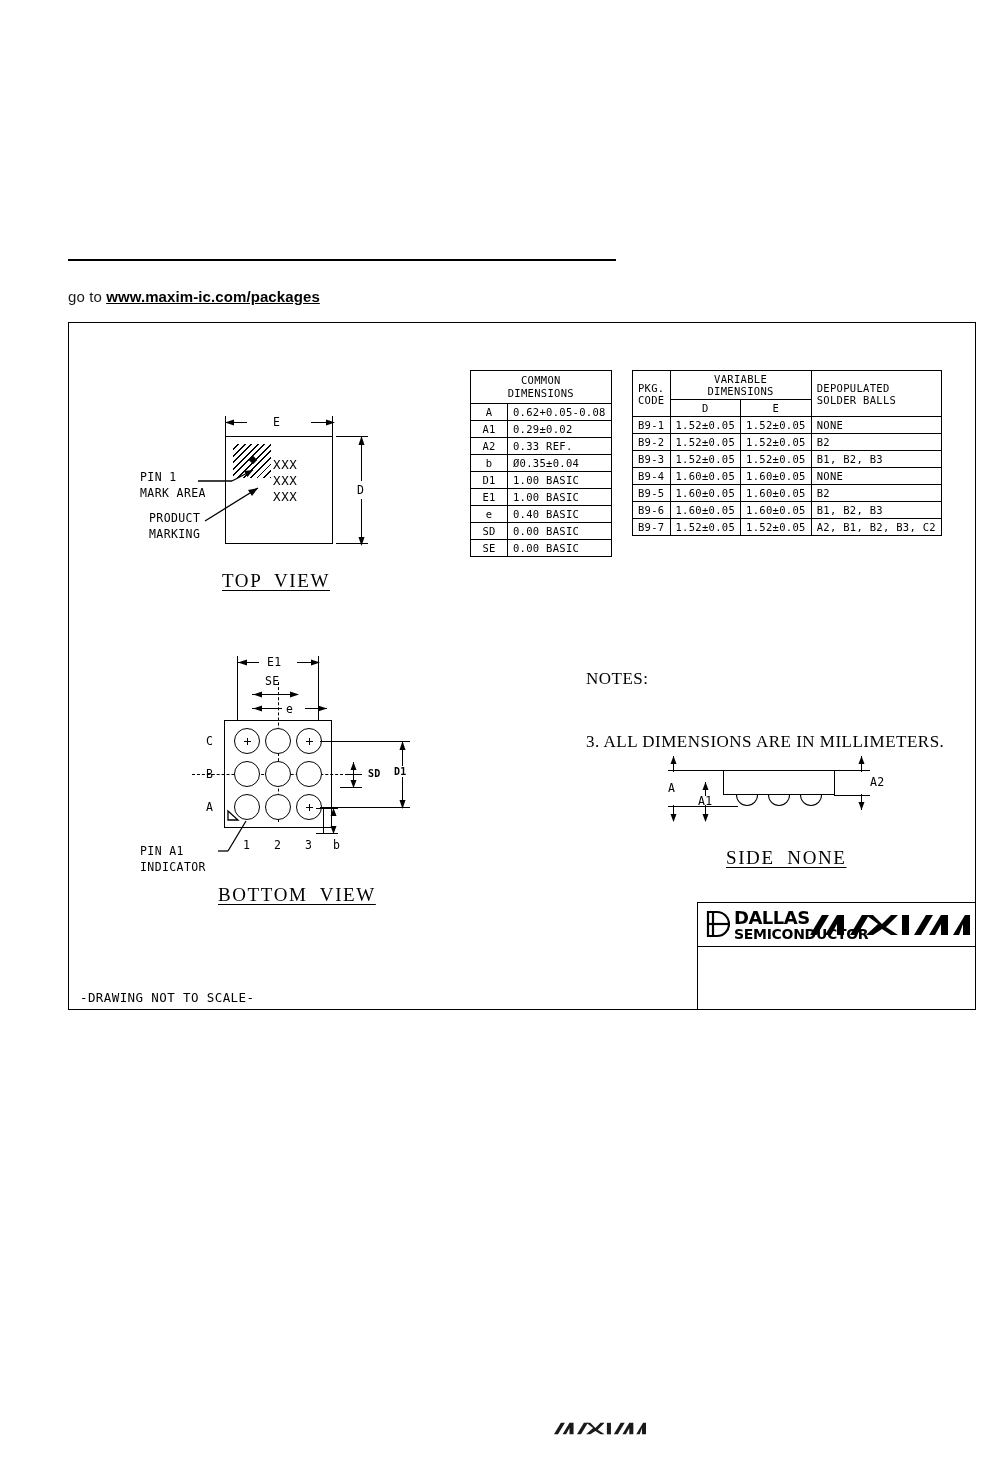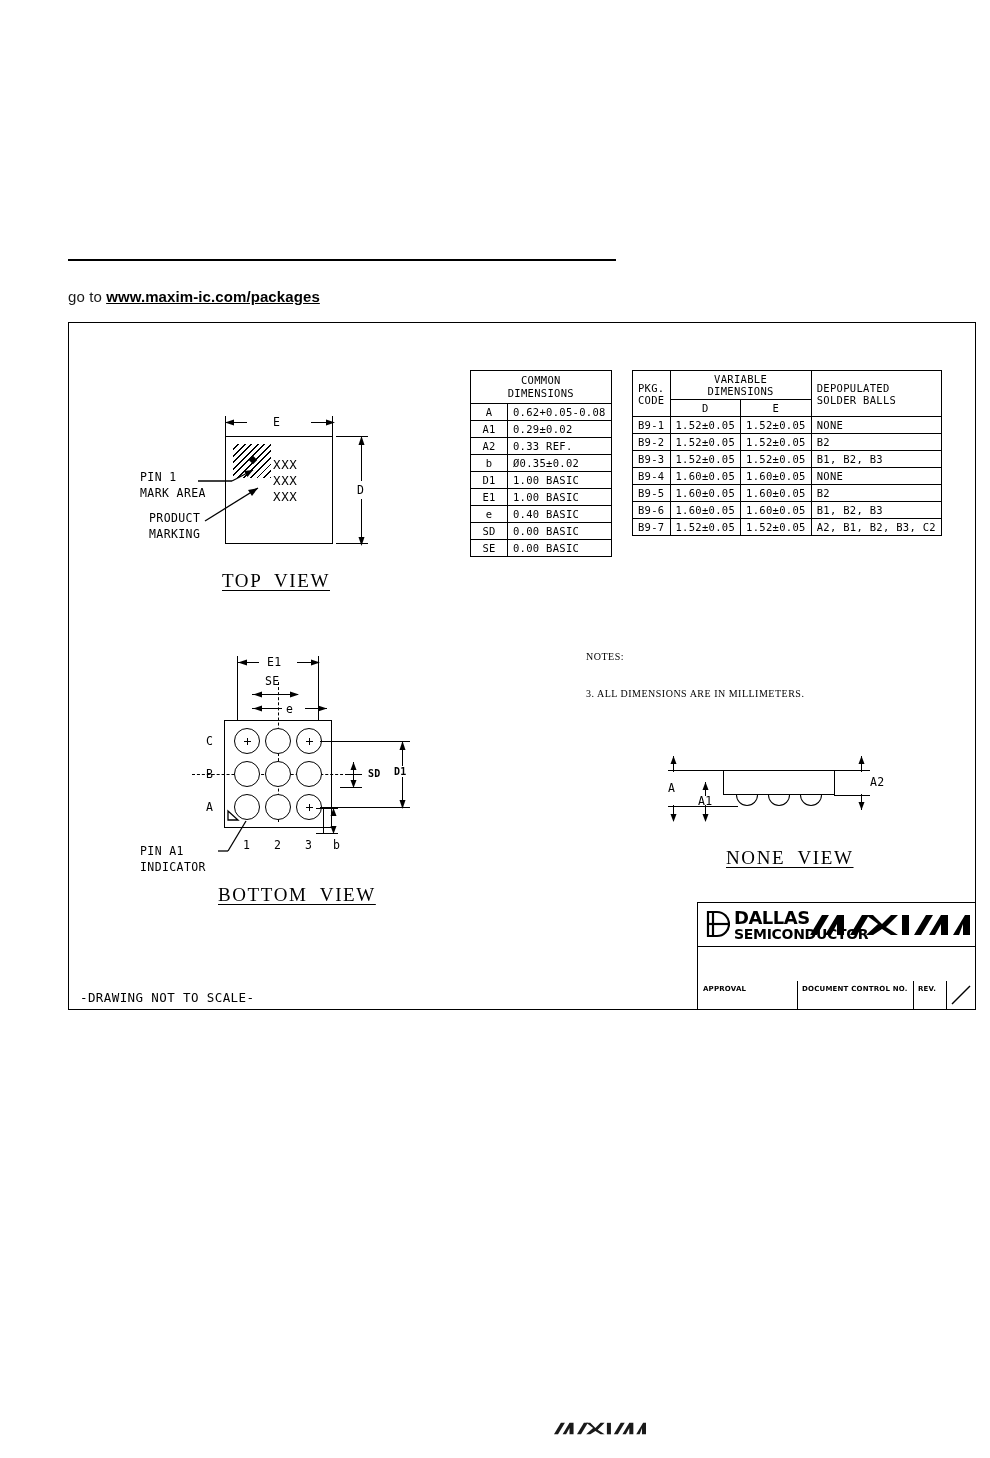--- a/index.html
+++ b/index.html
@@ -59,21 +59,21 @@
     font-size:10.5px;font-weight:normal;letter-spacing:.3px;padding:2px 5px;color:#000;white-space:pre;}
   #common-table{left:470px;top:370px;padding-left:24px;}
   #common-table td.k{text-align:center;width:26px;}
   #common-table td.v{text-align:left;}
   #common-table td.hd{text-align:center;line-height:1.25;padding:3px 4px;}
   #variable-table{left:632px;top:370px;padding-left:21px;}
   #variable-table td{text-align:left;}
   #variable-table td.c{text-align:center;}
 
   
-  #notes{left:586px;top:626px;font-family:"Liberation Serif",serif;font-size:10px;
+  #notes{left:586px;top:626px;font-family:"Liberation Serif",serif;font-size:17px;
          letter-spacing:.5px;line-height:1.24;color:#000;white-space:pre;}
 
   
   #title-block{left:697px;top:902px;width:279px;height:108px;border:1.4px solid #000;box-sizing:border-box;background:#fff;}
   .tb-row{position:absolute;left:0;width:100%;box-sizing:border-box;}
   #tb-logo{top:0;height:44px;border-bottom:1.4px solid #000;}
   #tb-title{top:44px;height:34px;border-bottom:1.4px solid #000;}
   #tb-bottom{top:78px;height:28px;}
   .tb-lbl{position:absolute;font-family:"DejaVu Sans","Liberation Sans",sans-serif;
           font-size:7px;font-weight:bold;letter-spacing:.2px;color:#000;white-space:pre;}
@@ -276,21 +276,21 @@
   <div class="ln vline abs" style="left:213px;top:14px;height:16px;"></div>
   <div class="ln vline abs" style="left:213px;top:52px;height:16px;"></div>
   <div class="abs dtext" style="left:222px;top:33px;">A2</div>
   <svg class="abs" style="left:208px;top:12px;" width="11" height="20">
     <polygon points="5.5,2 2.5,10 8.5,10" fill="#000"></polygon>
   </svg>
   <svg class="abs" style="left:208px;top:50px;" width="11" height="20">
     <polygon points="5.5,18 2.5,10 8.5,10" fill="#000"></polygon>
   </svg>
 
-  <div class="abs viewtitle" style="left:78px;top:105px;">NONE  VIEW</div>
+  <div class="abs viewtitle" style="left:78px;top:105px;">SIDE  NONE</div>
 </div>
 
 <table class="dwg abs" id="common-table">
   <tbody>
     <tr>
       <td class="hd" colspan="2">COMMON
 DIMENSIONS</td>
     </tr>
     <tr>
       <td class="k">A</td>
@@ -299,21 +299,21 @@
     <tr>
       <td class="k">A1</td>
       <td class="v">0.29±0.02</td>
     </tr>
     <tr>
       <td class="k">A2</td>
       <td class="v">0.33 REF.</td>
     </tr>
     <tr>
       <td class="k">b</td>
-      <td class="v">Ø0.35±0.02</td>
+      <td class="v">Ø0.35±0.04</td>
     </tr>
     <tr>
       <td class="k">D1</td>
       <td class="v">1.00 BASIC</td>
     </tr>
     <tr>
       <td class="k">E1</td>
       <td class="v">1.00 BASIC</td>
     </tr>
     <tr>
@@ -415,31 +415,20 @@
         <polygon points="56,4 63,4 72,13 81,4 88,4 76,16 88,24 81,24 72,18 63,24 56,24 68,13"></polygon>
         <polygon points="92,4 99,4 99,24 92,24"></polygon>
         <polygon points="104,24 116,4 123,4 111,24"></polygon>
         <polygon points="119,24 131,4 138,4 138,24 131,24 131,13 125,24"></polygon>
         <polygon points="143,24 155,4 160,4 160,24 153,24 153,13 149,24"></polygon>
       </g>
     </svg>
   </div>
 
 
-  <div class="tb-row" id="tb-bottom">
-    <div class="tb-sep" style="left:99px;"></div>
-    <div class="tb-sep" style="left:215px;"></div>
-    <div class="tb-sep" style="left:248px;"></div>
-    <div class="tb-lbl" style="left:5px;top:4px;">APPROVAL</div>
-    <div class="tb-lbl" style="left:104px;top:4px;">DOCUMENT CONTROL NO.</div>
-    <div class="tb-lbl" style="left:220px;top:4px;">REV.</div>
-    <svg class="abs" style="left:250px;top:2px;" width="26" height="24">
-      <line x1="4" y1="21" x2="22" y2="3" stroke="#000" stroke-width="1.4"></line>
-    </svg>
-  </div>
 </div>
 
 <svg class="abs" id="footer-logo" viewBox="0 0 160 26">
   <g fill="#1a1a1a">
     <polygon points="0,24 12,4 19,4 7,24"></polygon>
     <polygon points="15,24 27,4 34,4 34,24 27,24 27,13 21,24"></polygon>
     <polygon points="40,24 52,4 59,4 47,24"></polygon>
     <polygon points="56,4 63,4 72,13 81,4 88,4 76,16 88,24 81,24 72,18 63,24 56,24 68,13"></polygon>
     <polygon points="92,4 99,4 99,24 92,24"></polygon>
     <polygon points="104,24 116,4 123,4 111,24"></polygon>

